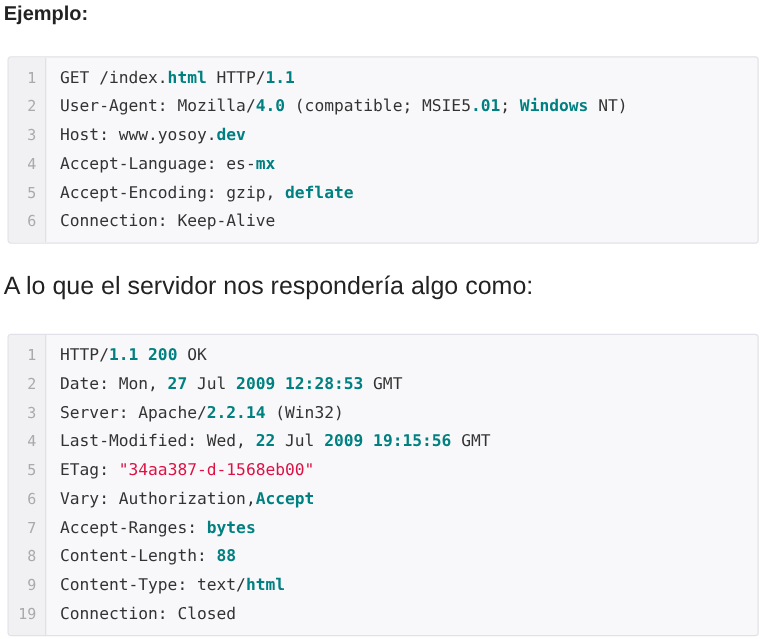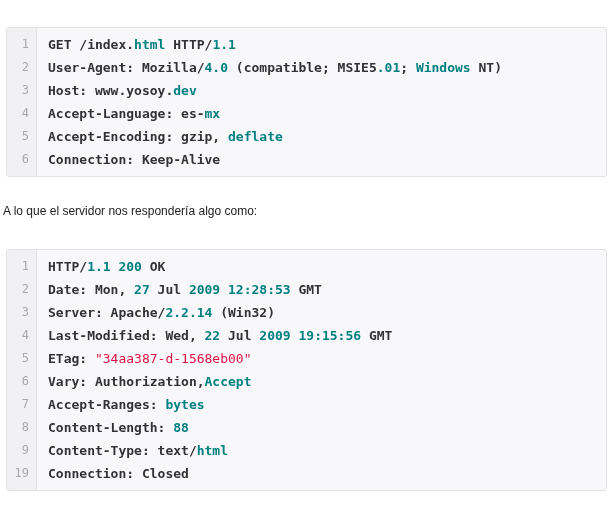--- a/index.html
+++ b/index.html
@@ -24,21 +24,21 @@
   .page { padding-top: 3px; }
   h3.heading {
     margin: 0 0 0 3px;
     font-size: 16px;
     line-height: 18px;
     font-weight: bold;
     color: var(--heading);
   }
   p.para {
     margin: 0 0 0 3px;
-    font-size: 12px;
+    font-size: 20px;
     line-height: 18px;
     font-weight: normal;
     color: var(--heading);
   }
   .gap-a { height: 24px; }
   .gap-b { height: 25px; }
   .gap-c { height: 29px; }
   .codeblock {
     display: flex;
     align-items: stretch;
@@ -64,29 +64,30 @@
   }
   .gutter .lineno { height: 23px; line-height: 23px; }
   .codebody {
     flex: 1 1 auto;
     padding: 5px 0 5px 11px;
     color: var(--code-text);
     white-space: pre;
     overflow: hidden;
   }
   .code-line { height: 23px; line-height: 23px; }
-  .tk-plain { color: var(--code-text); font-weight: bold; }
+  .tk-plain { color: var(--code-text); }
   .tk-teal  { color: var(--teal); font-weight: bold; }
   .tk-red   { color: var(--red); }
 </style>
 </head>
 <body>
 
 <div class="page">
 
+  <h3 class="heading">Ejemplo:</h3>
 
   <div class="gap-a"></div>
 
   <div class="codeblock">
     <div class="gutter">
         <div class="lineno">1</div>
         <div class="lineno">2</div>
         <div class="lineno">3</div>
         <div class="lineno">4</div>
         <div class="lineno">5</div>

